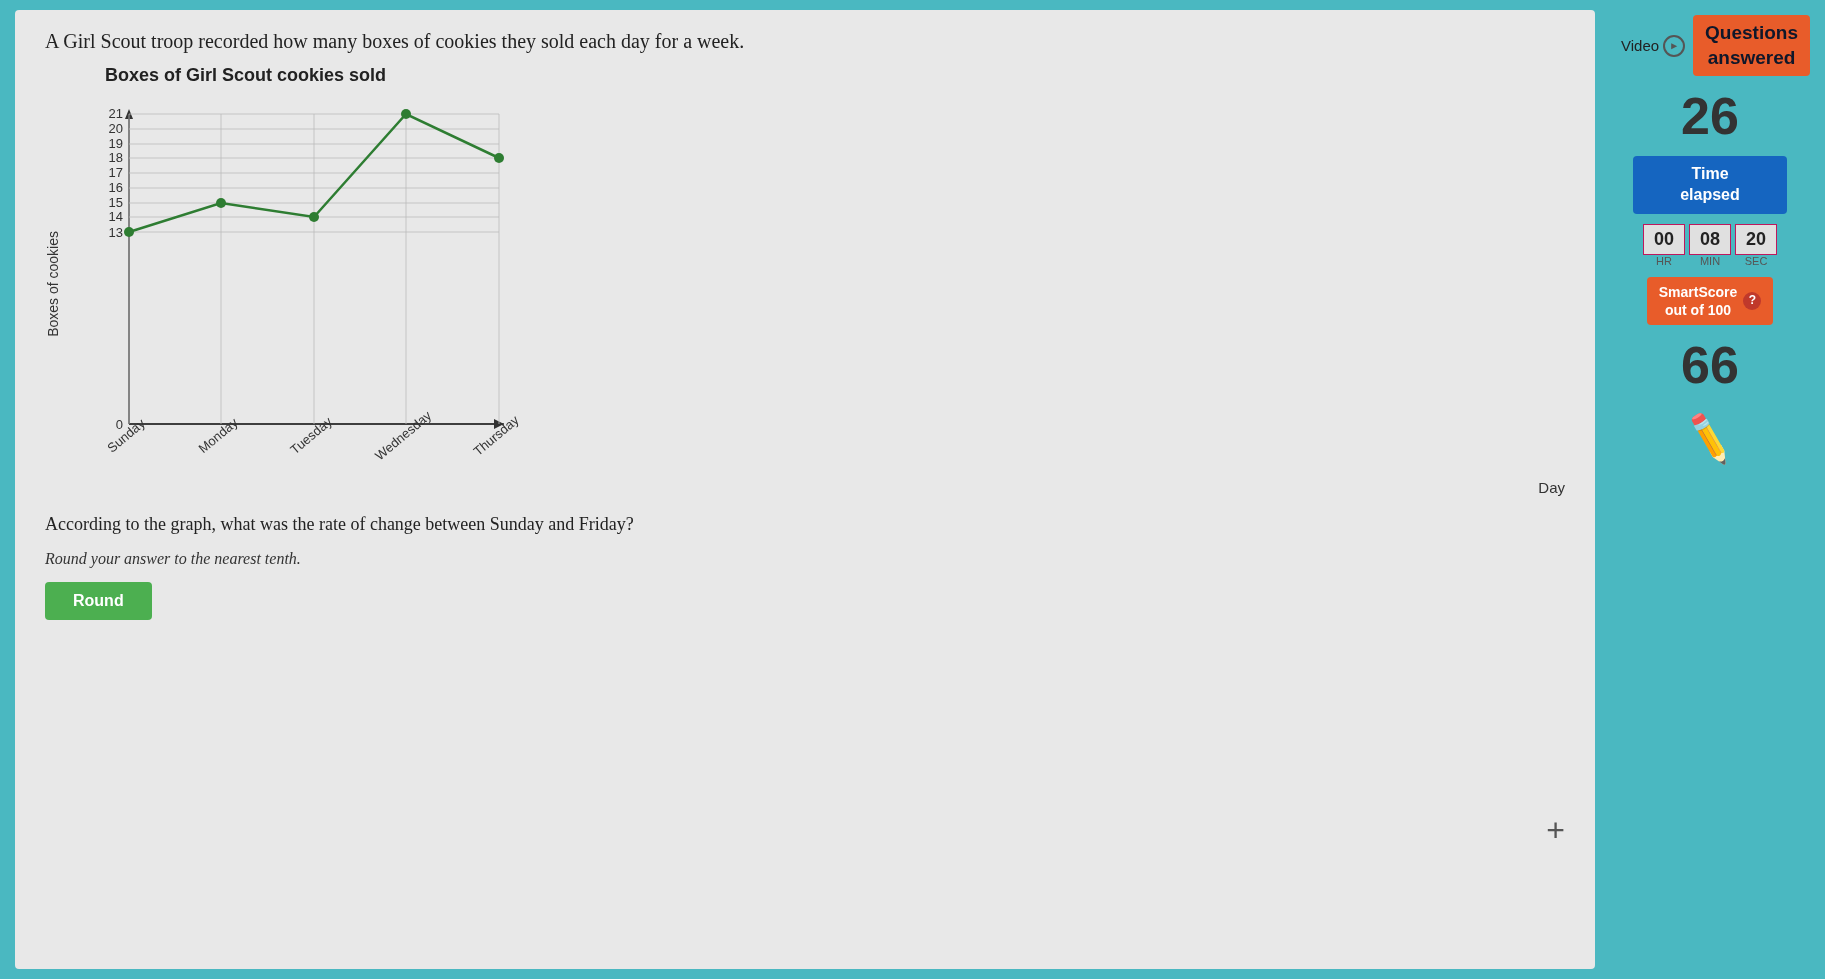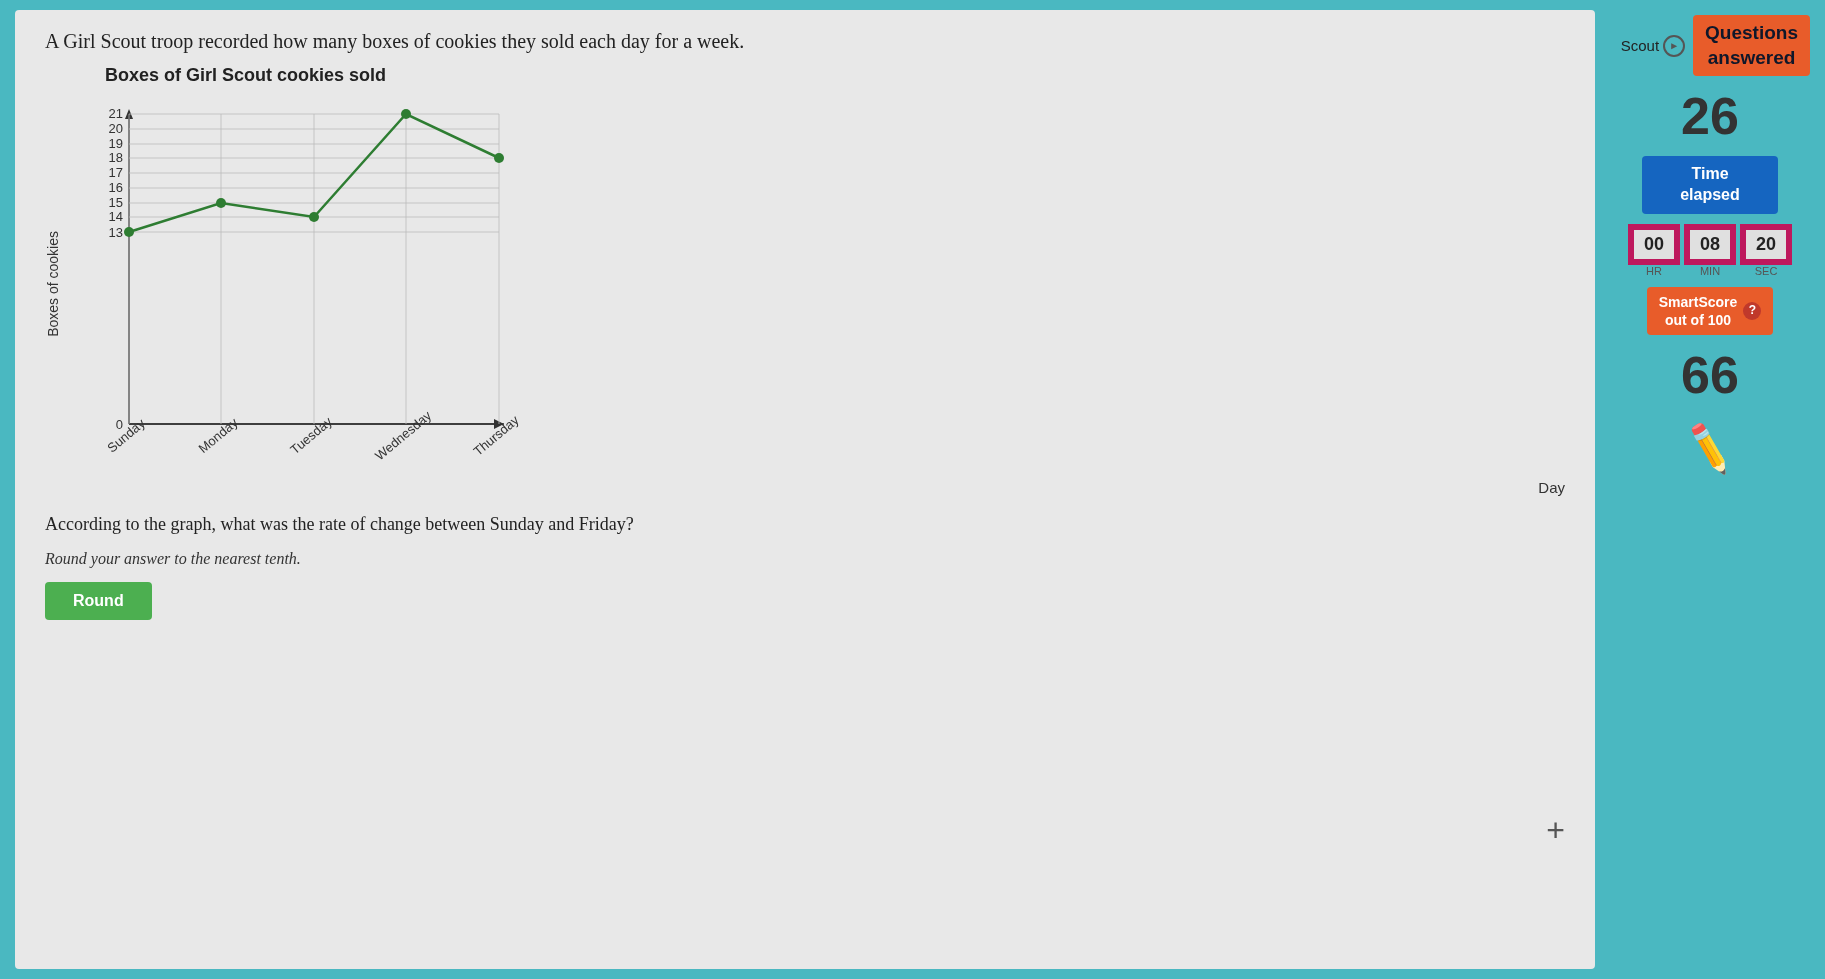--- a/index.html
+++ b/index.html
@@ -181,35 +181,35 @@
       background: #1565c0;
       color: white;
       border: none;
       border-radius: 4px;
       padding: 8px 24px;
       font-size: 16px;
       font-weight: bold;
       cursor: pointer;
       text-align: center;
       line-height: 1.3;
-      width: 136px;
+      width: 154px;
     }
     .timer-display {
       display: flex;
       gap: 4px;
       align-items: flex-start;
     }
     .timer-box {
       display: flex;
       flex-direction: column;
       align-items: center;
     }
     .timer-value {
       background: #e0e0e0;
-      border: 6px solid #be185d;
+      border: 1px solid #be185d;
       padding: 4px 10px;
       font-size: 18px;
       font-weight: bold;
       color: #222;
       min-width: 40px;
       text-align: center;
     }
     .timer-label {
       font-size: 11px;
       color: #555;
@@ -330,21 +330,21 @@
 
 
     <button class="submit-btn">Round</button>
 
     <button class="plus-btn">+</button>
   </div>
 
   <div class="sidebar">
     <div class="top-row">
       <button class="video-btn">
-        <span>Scout</span>
+        <span>Video</span>
         <span class="video-icon">►</span>
       </button>
       <button class="questions-answered-btn">
         <span style="white-space:pre-line;">Questions
 answered</span>
       </button>
     </div>
 
     <div class="questions-count">26</div>
 

